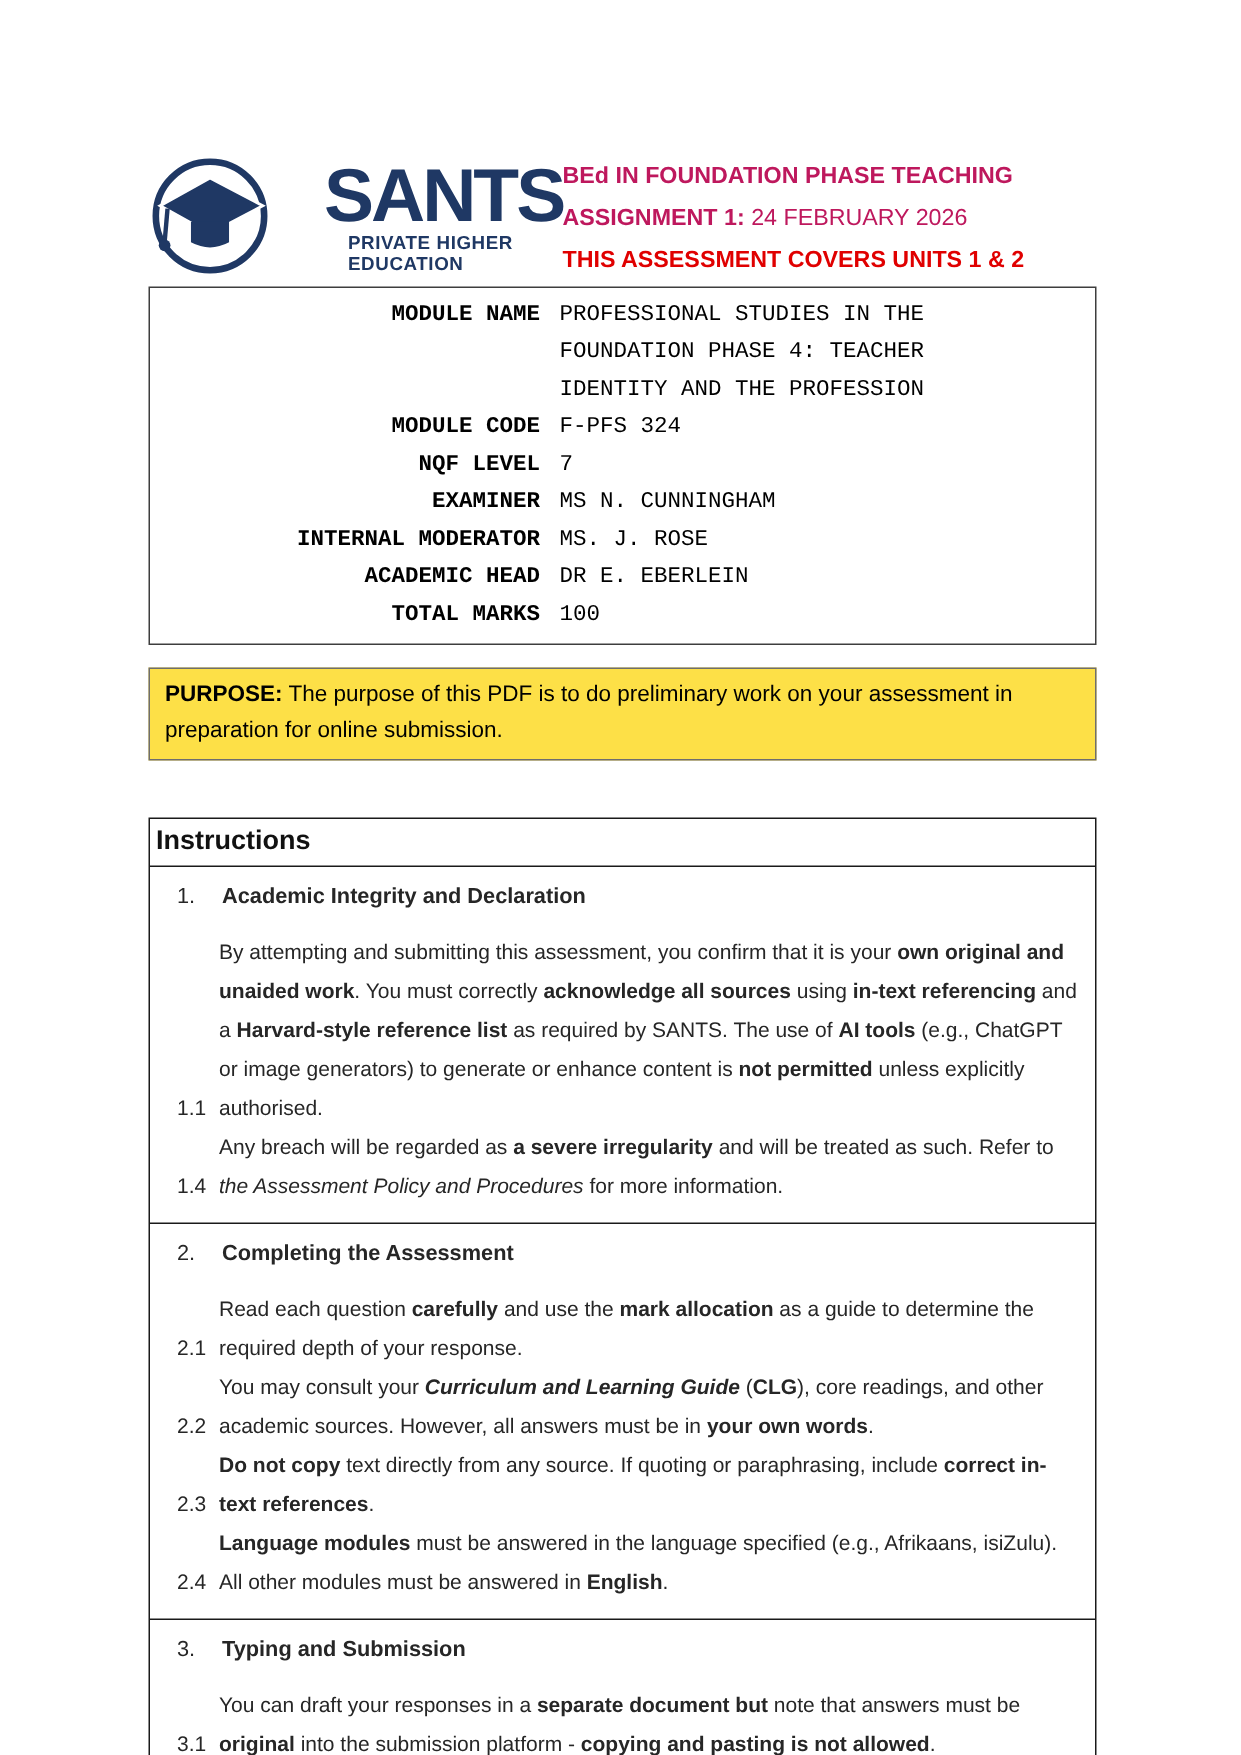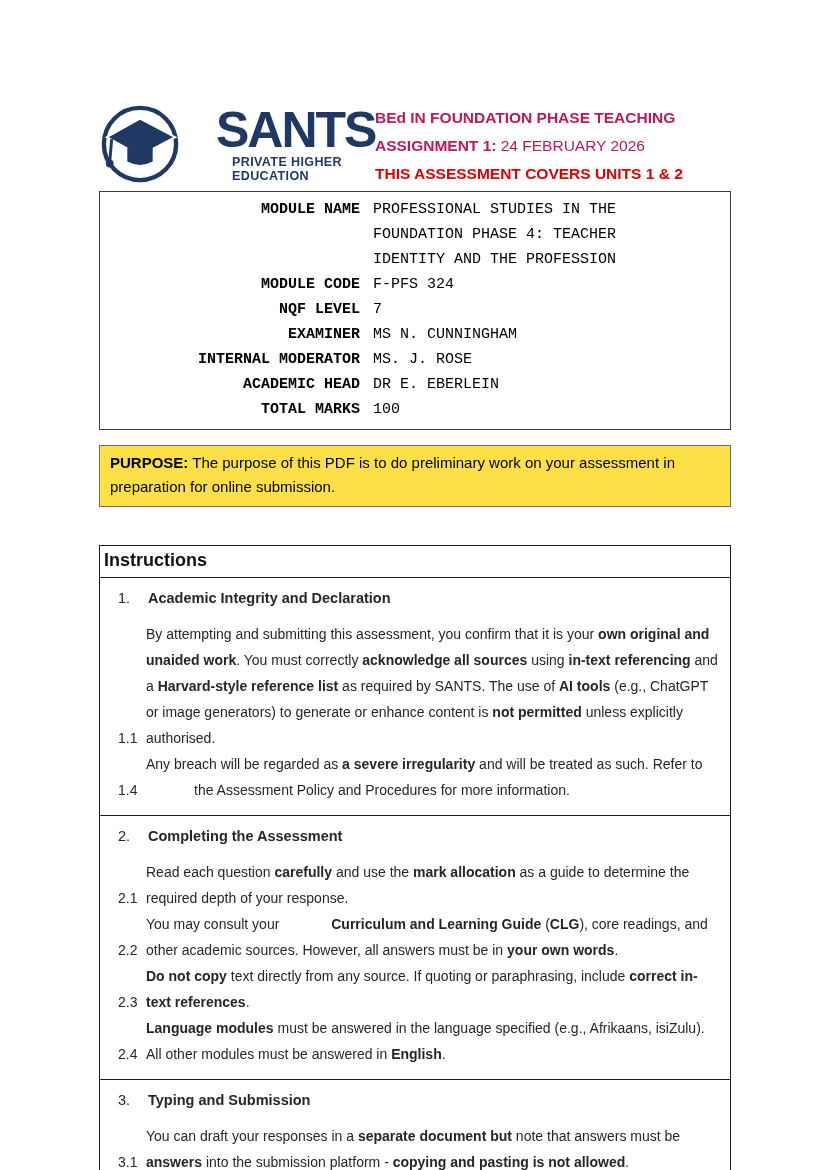--- a/index.html
+++ b/index.html
@@ -9,21 +9,21 @@
   
   .header{display:flex;align-items:flex-start;}
   .logo{display:flex;align-items:center;width:276px;flex:none;gap:32px;}
   .logo svg{width:82px;height:82px;flex:none;}
   .logo-text{margin-left:3px;}
   .logo-name{font-size:50px;font-weight:bold;letter-spacing:-2px;color:#1f3864;line-height:48px;}
   .logo-sub{font-size:12.5px;font-weight:bold;letter-spacing:0.4px;color:#1f3864;margin-top:1px;margin-left:16px;}
   .header-text{flex:1;padding-top:1px;}
   .h-line{font-size:15.5px;line-height:28px;color:#be185d;}
   .b{font-weight:bold;}
-  .i{margin-left:48px;}
+  .i{font-style:italic;}
   .red{color:#e00000;font-weight:bold;}
 
   
   .module-table{margin-top:3px;border:1.5px solid #3d3d3d;padding:5px 0 7px 0;font-family:Liberation Mono, monospace;}
   .mrow{display:grid;grid-template-columns:260px 1fr;column-gap:13px;font-size:15px;line-height:25px;}
   .mlabel{text-align:right;font-weight:bold;color:#000;}
   .mvalue{white-space:pre-line;color:#000;}
 
   
   .purpose-box{margin-top:15px;background:#fde047;border:1px solid #6e6e6e;padding:5px 10px 7px 10px;font-size:15px;line-height:24px;color:#000;}
@@ -140,19 +140,19 @@
             <div class="itext"><span class="b ">Language modules</span><span> must be answered in the language specified (e.g., Afrikaans, isiZulu). All other modules must be answered in </span><span class="b ">English</span><span>.</span></div>
           </div>
         </section>
         <section class="isection">
           <div class="shead">
             <span class="snum">3.</span>
             <span class="stitle">Typing and Submission</span>
           </div>
           <div class="item">
             <span class="inum">3.1</span>
-            <div class="itext"><span>You can draft your responses in a </span><span class="b ">separate document but</span><span> note that answers must be </span><span class="b ">answers</span><span> into the submission platform - </span><span class="b ">copying and pasting is not allowed</span><span>.</span></div>
+            <div class="itext"><span>You can draft your responses in a </span><span class="b ">separate document but</span><span> note that answers must be </span><span class="b ">original</span><span> into the submission platform - </span><span class="b ">copying and pasting is not allowed</span><span>.</span></div>
           </div>
         </section>
       </div>
   </div>
 
 </div>
 
 </body></html>

